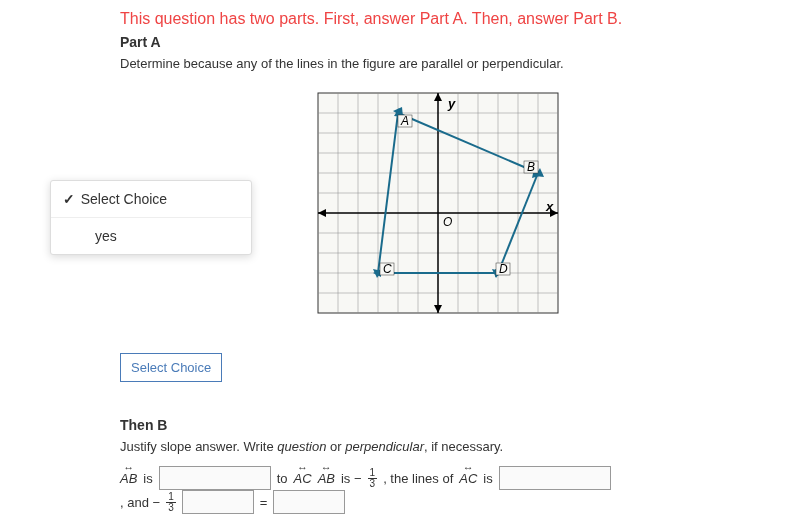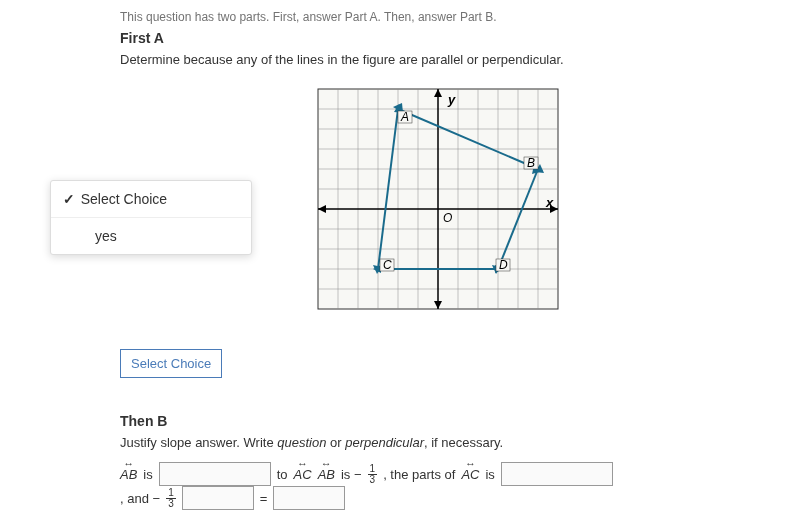--- a/index.html
+++ b/index.html
@@ -1,18 +1,18 @@
 <!DOCTYPE html>
 <html><head>
 <meta charset="utf-8">
 <style>
 body{margin:0;font-family:Arial,Helvetica,sans-serif;background:#f5f5f5;color:#333;font-size:14px}
 .page{width:796px;height:527px;position:relative;background:#fff;overflow:hidden}
 .content{padding:10px 40px 0 120px}
-.cut-text{color:#737373;font-size:12px;margin-bottom:4px}
+.cut-text{color:#ef4444;font-size:16px;margin-bottom:4px}
 .part-label{font-weight:600;font-size:14px;margin:6px 0}
 .instruction{font-size:13px;margin-bottom:12px}
 .figure-area{display:flex;justify-content:center;margin:10px 0 20px 0}
 .dropdown{position:absolute;left:50px;top:180px;background:#fff;border:1px solid #ddd;box-shadow:0 2px 8px rgba(0,0,0,.15);width:200px;border-radius:3px;z-index:10}
 .dropdown-header{padding:10px 12px;border-bottom:1px solid #eee;font-size:14px;display:flex;align-items:center;gap:6px}
 .dropdown-item{padding:10px 44px;font-size:14px;cursor:pointer}
 .check{color:#333;font-weight:bold}
 .select-btn{display:inline-block;border:1.5px solid #4a7bb8;color:#4a7bb8;padding:6px 10px;font-size:13px;margin:10px 0 20px 0;cursor:pointer;background:#fff}
 .part-b{margin-top:15px}
 .part-b .instruction{font-style:normal}
@@ -31,21 +31,21 @@
 .shape line{stroke:#1a6b8c;stroke-width:2}
 .label{font-size:13px;font-weight:bold;font-style:italic}
 .pt-label{font-size:12px;font-style:italic}
 </style>
 </head>
 <body>
 
 <div class="page">
 <div class="content">
 <div class="cut-text">This question has two parts. First, answer Part A. Then, answer Part B.</div>
-<div class="part-label">First A</div>
+<div class="part-label">Part A</div>
 <div class="instruction">Determine because any of the lines in the figure are parallel or perpendicular.</div>
 
 <div class="figure-area">
 <svg width="280" height="240" viewBox="0 0 280 240">
 <rect x="20" y="10" width="240" height="220" fill="#f8f8f5" stroke="#333" stroke-width="1"></rect>
 <g class="grid">
 <line x1="40" y1="10" x2="40" y2="230"></line>
             <line x1="60" y1="10" x2="60" y2="230"></line>
             <line x1="80" y1="10" x2="80" y2="230"></line>
             <line x1="100" y1="10" x2="100" y2="230"></line>
@@ -113,21 +113,21 @@
           <span> is</span>
 <span class="input-box"></span>
 <span>to </span>
           <span class="line-notation">AC</span>
           <span class="line-notation">AB</span>
           <span> is −</span>
           <span class="frac">
             <span class="n">1</span>
             <span class="d">3</span>
           </span>
-          <span>, the parts of </span>
+          <span>, the lines of </span>
           <span class="line-notation">AC</span>
           <span> is</span>
 <span class="input-box"></span>
 </div>
 <div class="answer-row">
 <span>, and −</span>
           <span class="frac">
             <span class="n">1</span>
             <span class="d">3</span>
           </span>

